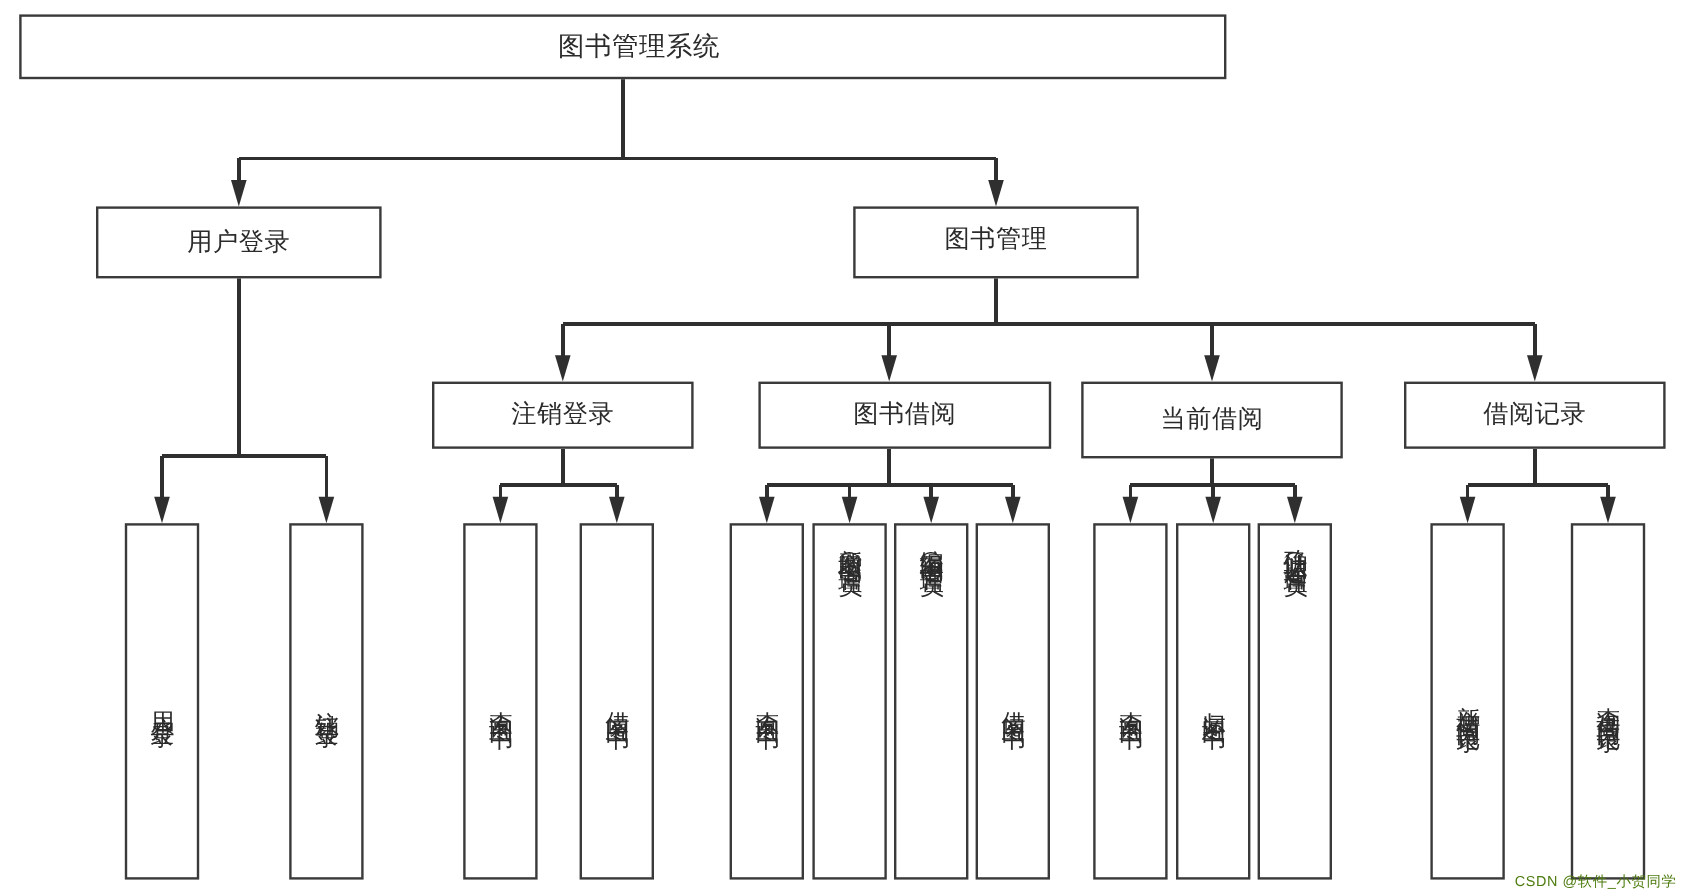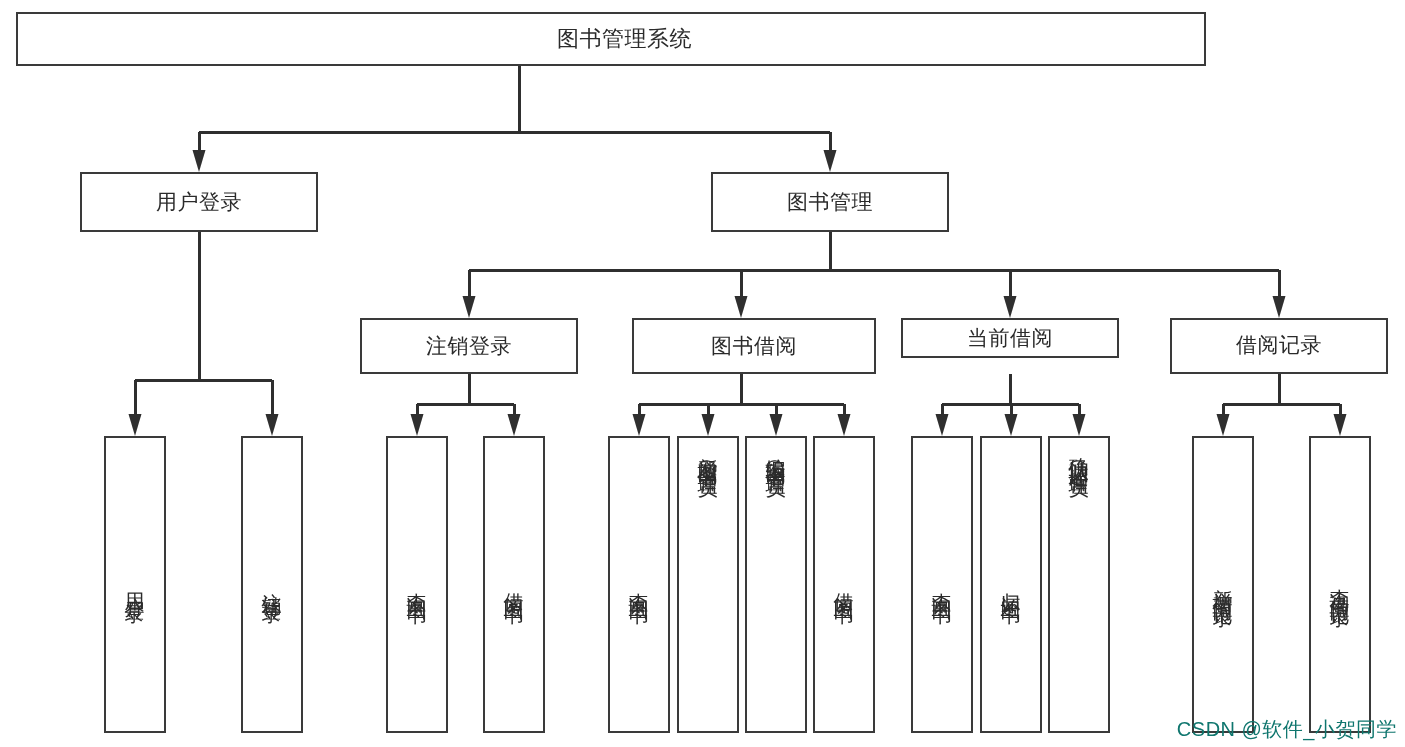--- a/index.html
+++ b/index.html
@@ -68,22 +68,22 @@
   .node-box.vert.long {
     align-items: flex-start;
   }
   .node-box.vert.long .node-label {
     letter-spacing: 3px;
   }
   #watermark {
     position: absolute;
     right: 8px;
     bottom: 4px;
-    font-size: 20px;
-    color: #0f766e;
+    font-size: 12px;
+    color: #4d7c0f;
     letter-spacing: 0.5px;
     user-select: none;
     white-space: nowrap;
     text-align: center;
   }
 </style>
 </head>
 <body>
 
 <div id="diagram-canvas">
@@ -137,36 +137,36 @@
       <polygon points="1072.5,414 1085.5,414 1079,436" fill="#2f2f2f"></polygon>
       <line x1="1279" y1="374" x2="1279" y2="404" stroke="#2f2f2f" stroke-width="3" shape-rendering="crispEdges"></line>
       <line x1="1223" y1="404" x2="1340" y2="404" stroke="#2f2f2f" stroke-width="3" shape-rendering="crispEdges"></line>
       <line x1="1223" y1="404" x2="1223" y2="415" stroke="#2f2f2f" stroke-width="3" shape-rendering="crispEdges"></line>
       <polygon points="1216.5,414 1229.5,414 1223,436" fill="#2f2f2f"></polygon>
       <line x1="1340" y1="404" x2="1340" y2="415" stroke="#2f2f2f" stroke-width="3" shape-rendering="crispEdges"></line>
       <polygon points="1333.5,414 1346.5,414 1340,436" fill="#2f2f2f"></polygon>
     </svg>
 
   <div id="nodes-layer">
-      <div class="node-box horiz root" style="left: 16px; top: 12px; width: 1190px; height: 54px; padding-left: 27px;">
+      <div class="node-box horiz root" style="left: 16px; top: 12px; width: 1006px; height: 54px; padding-left: 27px;">
         <span class="node-label">图书管理系统</span>
       </div>
       <div class="node-box horiz" style="left: 80px; top: 172px; width: 238px; height: 60px;">
         <span class="node-label">用户登录</span>
       </div>
-      <div class="node-box horiz" style="left: 711px; top: 172px; width: 238px; height: 60px;">
+      <div class="node-box horiz" style="left: 711px; top: 172px; width: 238px; height: 60px; font-family: Liberation Mono, monospace;">
         <span class="node-label">图书管理</span>
       </div>
       <div class="node-box horiz" style="left: 360px; top: 318px; width: 218px; height: 56px;">
         <span class="node-label">注销登录</span>
       </div>
       <div class="node-box horiz" style="left: 632px; top: 318px; width: 244px; height: 56px;">
         <span class="node-label">图书借阅</span>
       </div>
-      <div class="node-box horiz" style="left: 901px; top: 318px; width: 218px; height: 40px;">
+      <div class="node-box horiz" style="left: 901px; top: 318px; width: 218px; height: 64px;">
         <span class="node-label">当前借阅</span>
       </div>
       <div class="node-box horiz" style="left: 1170px; top: 318px; width: 218px; height: 56px; font-family: Liberation Serif, serif;">
         <span class="node-label">借阅记录</span>
       </div>
       <div class="node-box vert" style="left: 104px; top: 436px; width: 62px; height: 297px;">
         <span class="node-label">用户登录</span>
       </div>
       <div class="node-box vert" style="left: 241px; top: 436px; width: 62px; height: 297px;">
         <span class="node-label">注销登录</span>

